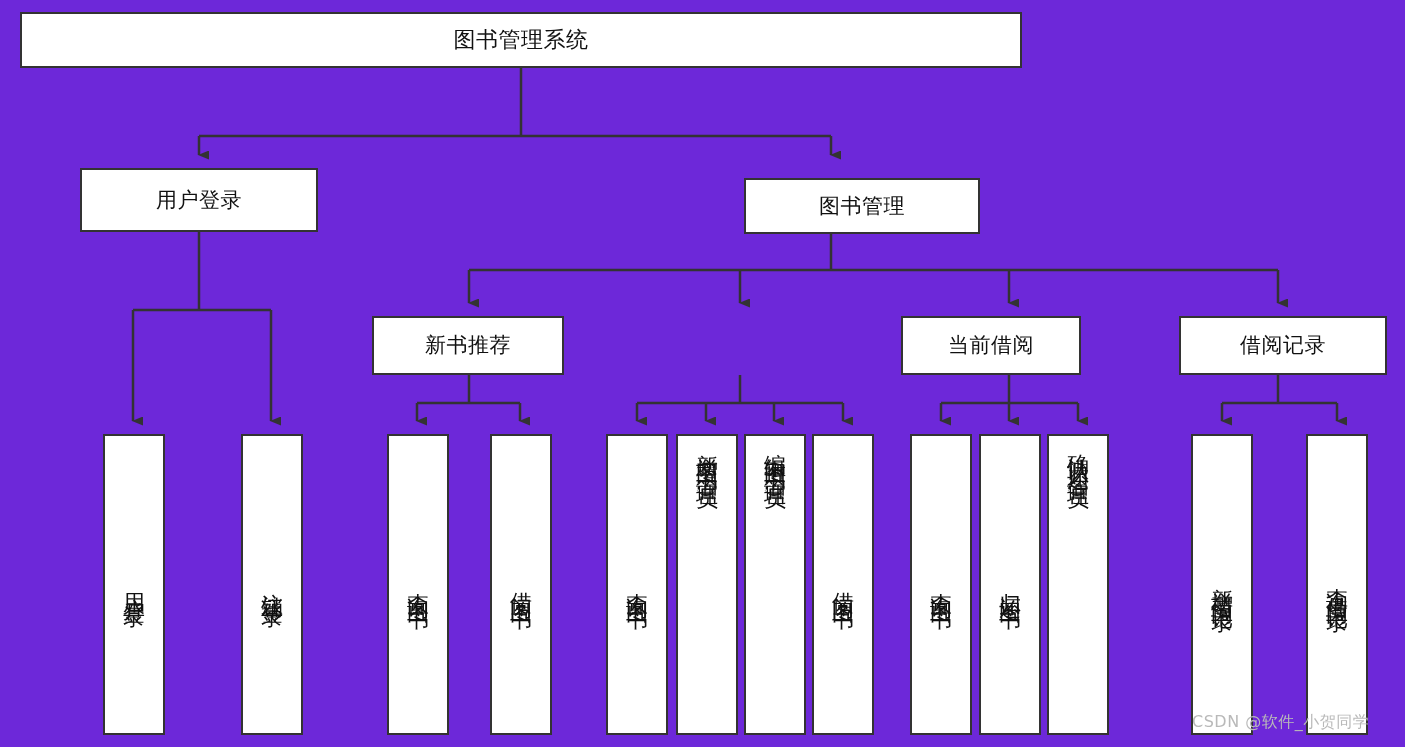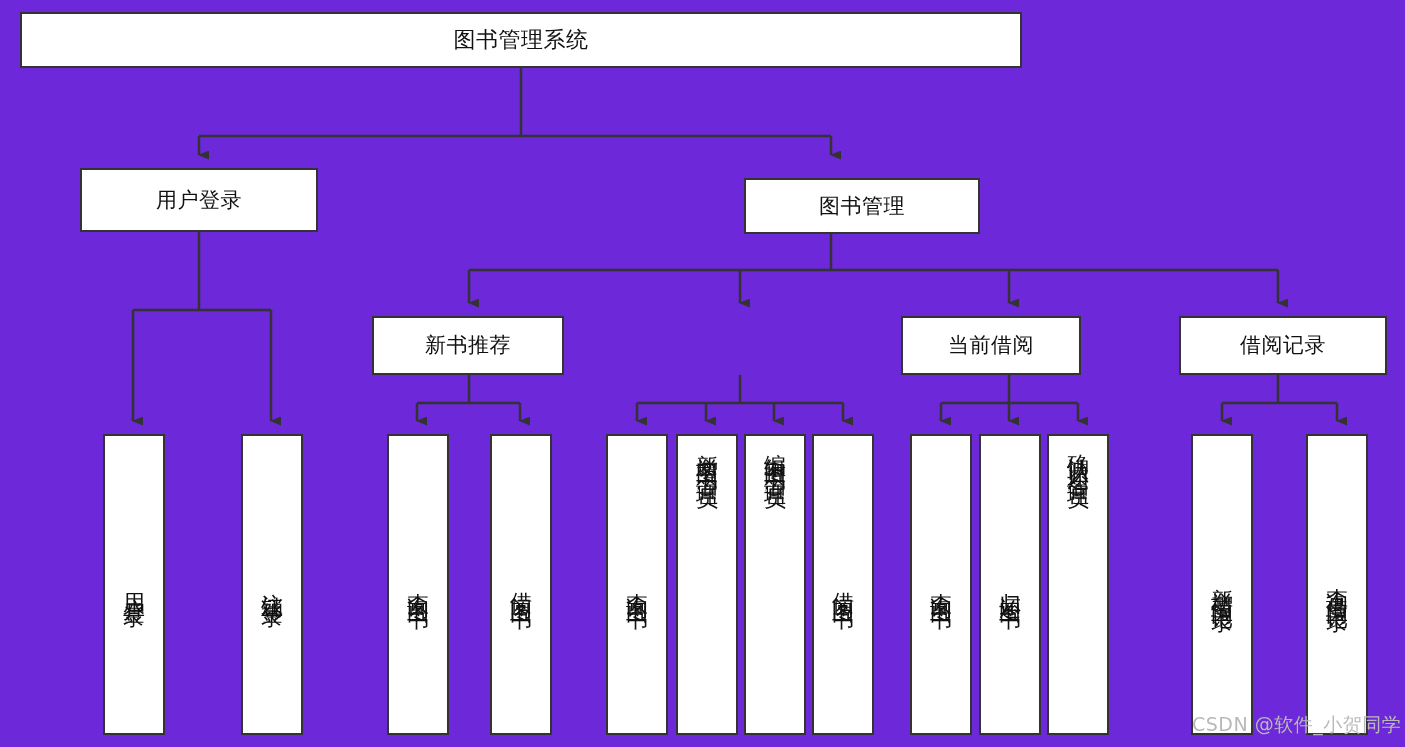--- a/index.html
+++ b/index.html
@@ -61,21 +61,21 @@
     font-size: 22px;
     line-height: 1.0;
     letter-spacing: 5px;
     white-space: nowrap;
   }
   .node.leaf.centered {
     align-items: center;
   }
   .watermark {
     position: absolute;
-    font-size: 19px;
+    font-size: 16px;
     color: #b9b9b9;
     letter-spacing: 0.5px;
     white-space: nowrap;
     pointer-events: none;
   }
 </style>
 </head>
 <body>
 
 <div id="diagram-root">

